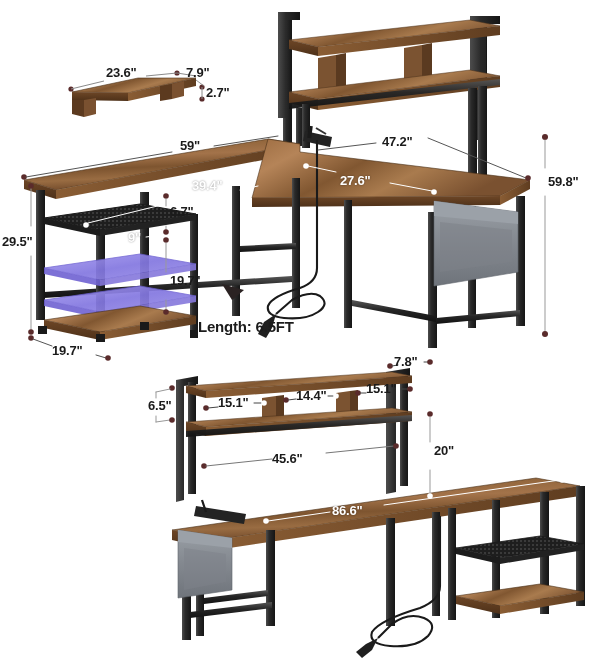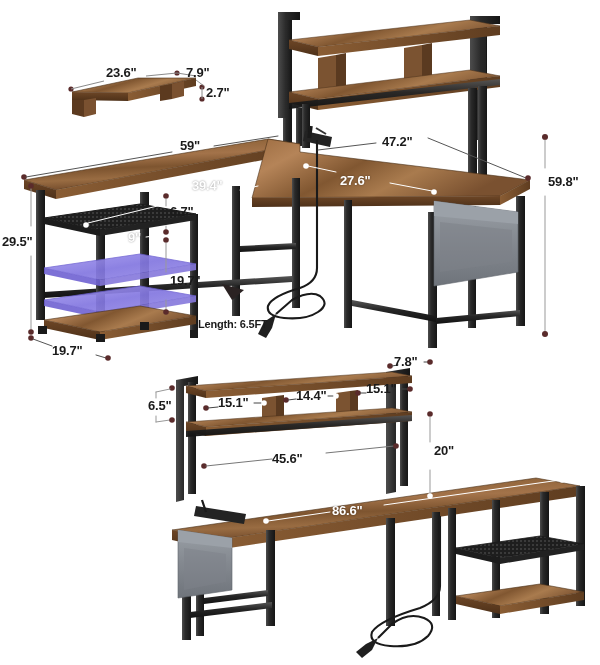--- a/index.html
+++ b/index.html
@@ -28,21 +28,21 @@
     color: #1b1b1b;
     white-space: nowrap;
     line-height: 1;
     letter-spacing: -0.2px;
   }
   .dimlabel.white {
     color: #ffffff;
     text-shadow: 0 0 2px rgba(0,0,0,.45);
   }
   .sz13 { font-size: 13px; }
-  .sz15 { font-size: 11px; text-align: right; }
+  .sz15 { font-size: 15px; text-align: right; }
 </style>
 </head>
 <body>
 
 <div id="page">
 
   <svg id="scene" viewBox="0 0 600 665" xmlns="http://www.w3.org/2000/svg">
     <defs>
       <linearGradient id="woodTop" x1="0" y1="0" x2="0.25" y2="1">
         <stop offset="0%" stop-color="#b0825a"></stop>

